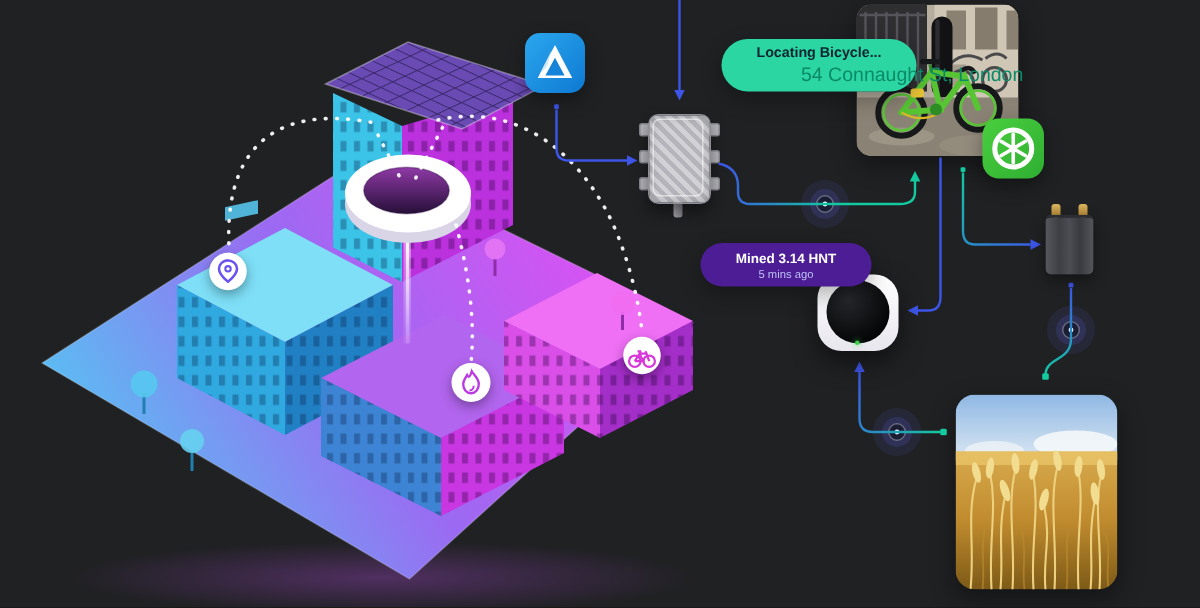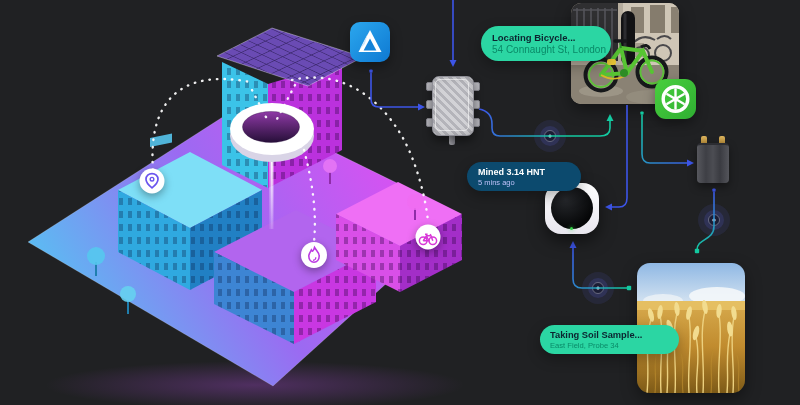--- a/index.html
+++ b/index.html
@@ -2,27 +2,27 @@
 <html><head>
 <meta charset="utf-8">
 <style>
   html,body{margin:0;padding:0;background:#151516;}
   .stage{position:relative;width:800px;height:405px;background:#202123;overflow:hidden;
          font-family:"Liberation Sans",sans-serif;}
   .abs{position:absolute;}
   svg{display:block;}
   
   .pill{position:absolute;border-radius:18px;box-shadow:0 5px 14px rgba(0,0,0,.3);
-        display:flex;flex-direction:column;justify-content:center;z-index:7;}
+        display:flex;flex-direction:column;justify-content:center;z-index:7;text-align:center;}
   .pill .t{font-weight:bold;color:#0c2430;white-space:nowrap;}
   .pill .s{color:#0a8a68;white-space:nowrap;margin-top:1px;}
   .pill-locating{left:481px;top:26px;width:108px;height:35px;background:#2bd6a3;padding:0 11px;}
   .pill-locating .t{font-size:9.5px;}
-  .pill-locating .s{font-size:10px;}
-  .pill-mined{left:467px;top:162px;width:92px;height:29px;background:#0c4a6e;padding:0 11px;border-radius:15px;}
+  .pill-locating .s{font-size:13px;margin-left:42px;}
+  .pill-mined{left:467px;top:162px;width:92px;height:29px;background:#4c1d95;padding:0 11px;border-radius:15px;}
   .pill-mined .t{font-size:9px;color:#ffffff;}
   .pill-mined .s{font-size:7.5px;color:#bcc0f8;}
   .pill-soil{left:540px;top:325px;width:119px;height:29px;background:#2bd6a3;padding:0 10px;border-radius:15px;}
   .pill-soil .t{font-size:9.3px;}
   .pill-soil .s{font-size:7.6px;}
   
   .photo{position:absolute;overflow:hidden;z-index:2;box-shadow:0 6px 16px rgba(0,0,0,.4);}
   .photo-bike{left:571px;top:3px;width:108px;height:101px;border-radius:10px;}
   .photo-wheat{left:637px;top:263px;width:108px;height:130px;border-radius:13px;}
   
@@ -406,18 +406,14 @@
   <div class="pill pill-locating">
     <div class="t">Locating Bicycle...</div>
     <div class="s">54 Connaught St, London</div>
   </div>
 
   <div class="pill pill-mined">
     <div class="t">Mined 3.14 HNT</div>
     <div class="s">5 mins ago</div>
   </div>
 
-  <div class="pill pill-soil">
-    <div class="t">Taking Soil Sample...</div>
-    <div class="s">East Field, Probe 34</div>
-  </div>
 
 </div>
 
 </body></html>

